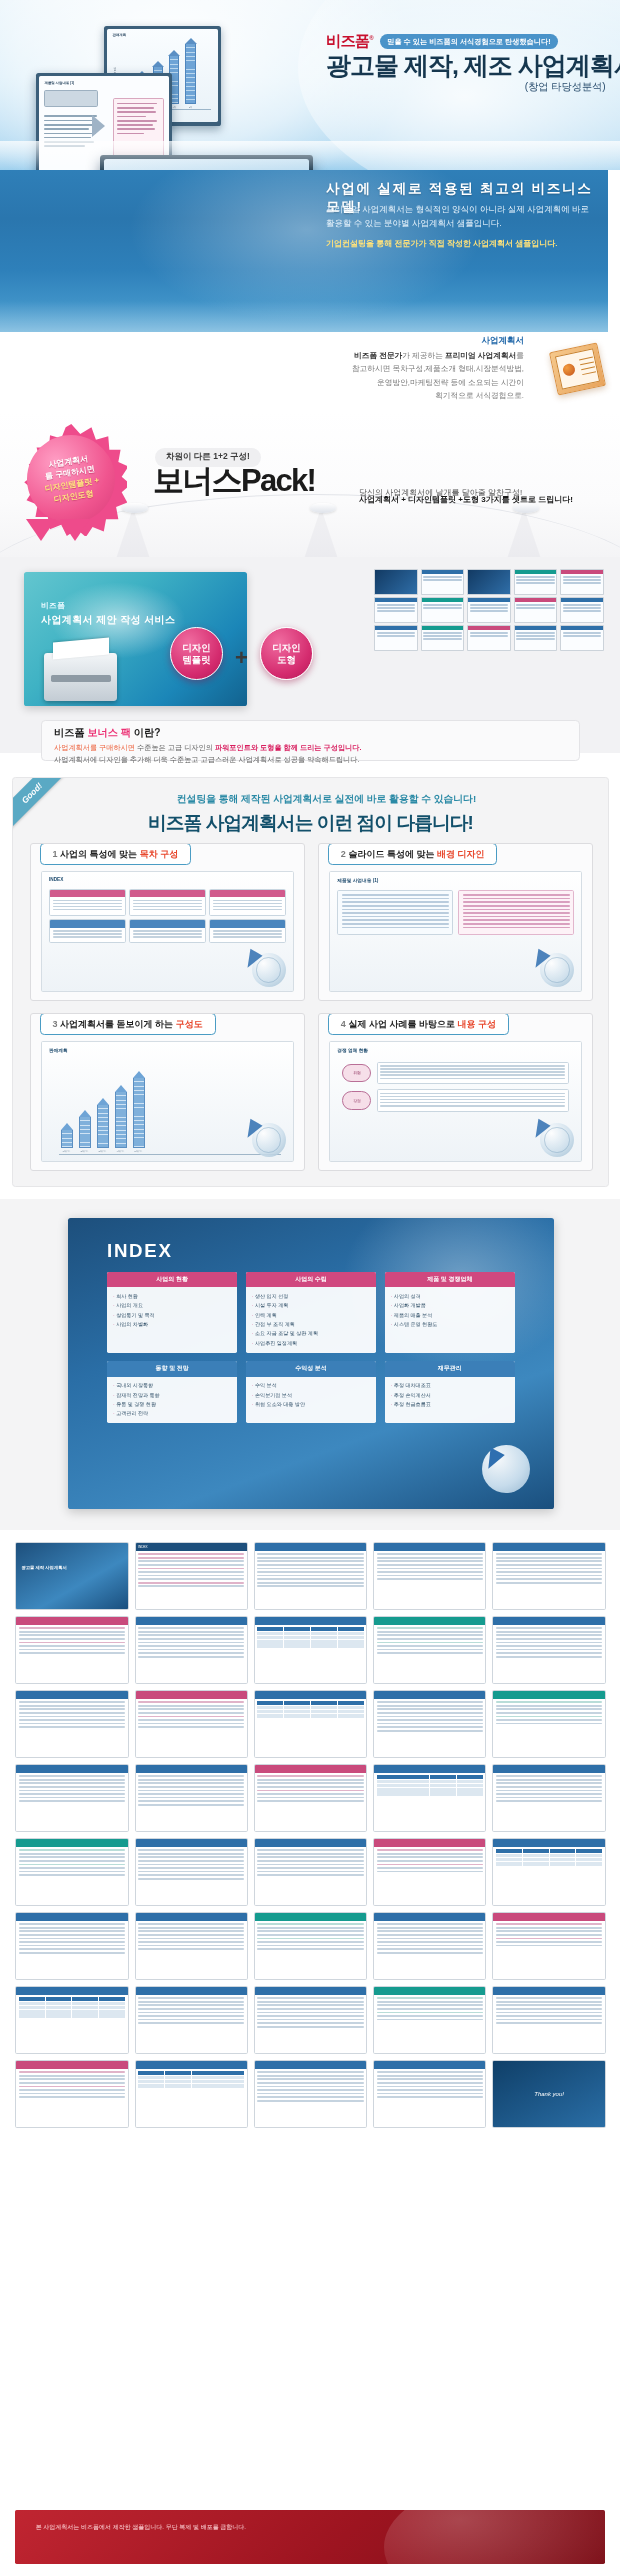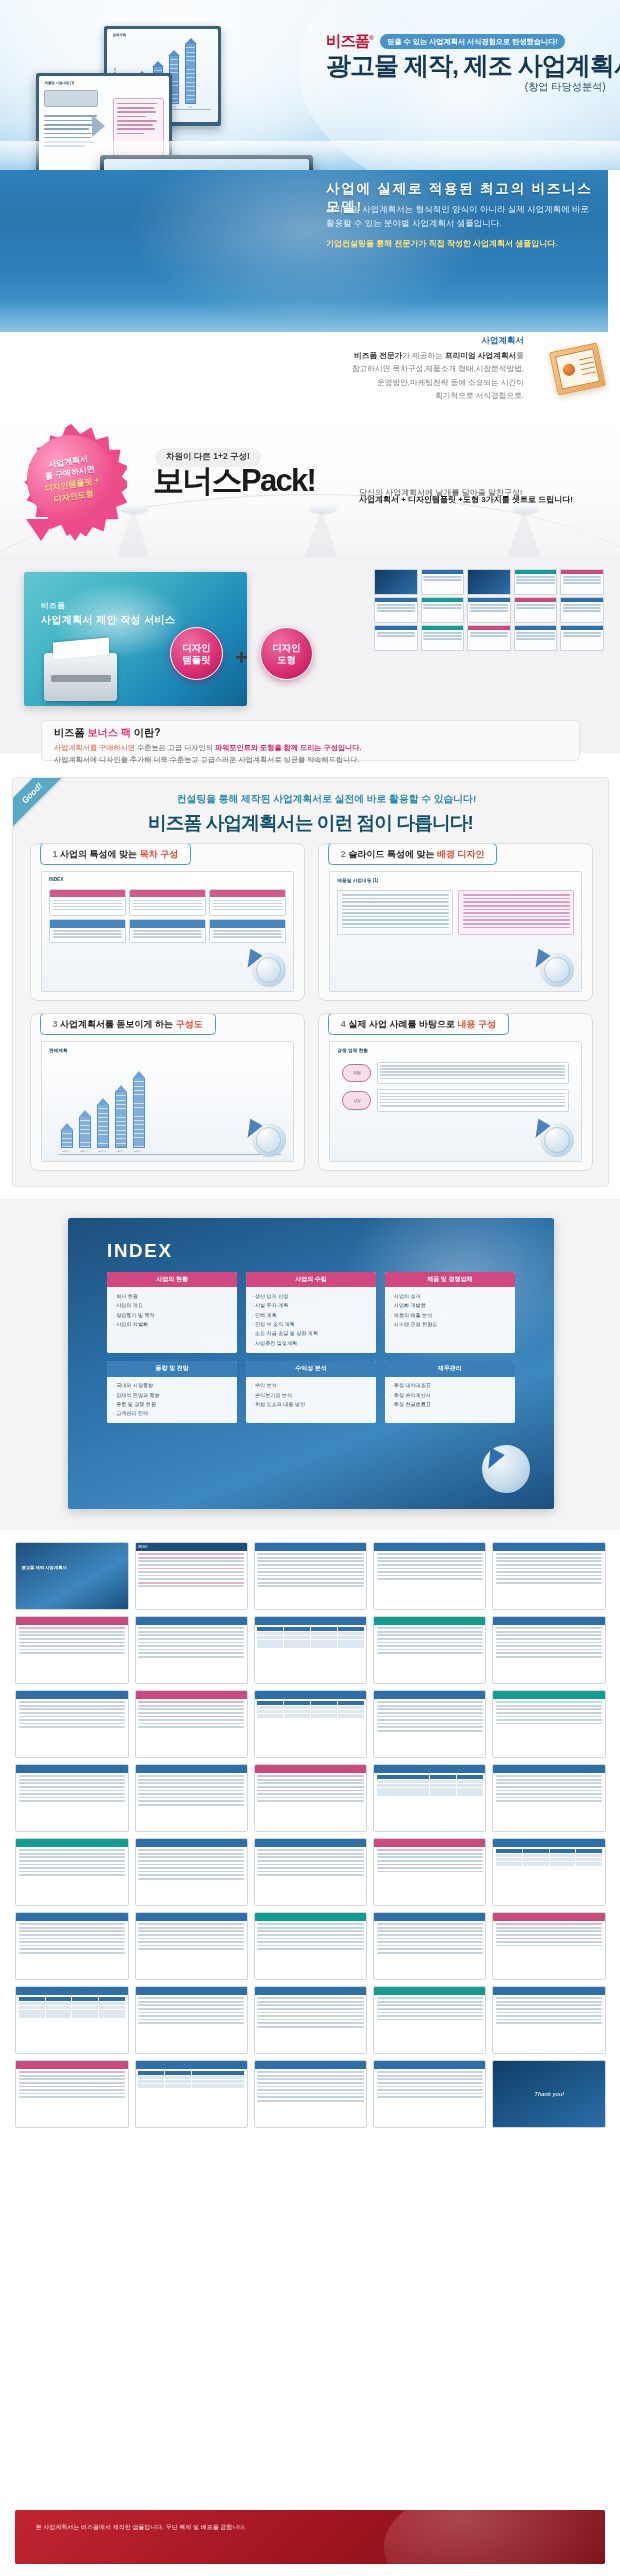--- a/index.html
+++ b/index.html
@@ -168,21 +168,21 @@
   .good-panel { position:absolute; left:12px; top:12px; width:597px; height:410px;
                 background:#f4f4f5; border:0.9px solid #e6e6e8; border-radius:3.4px; overflow:hidden; }
   .corner { position:absolute; left:-25.5px; top:5.1px; width:88px; height:20.4px; background:#5aa9c4;
             transform:rotate(-45deg); color:#fff; font-size:8.5px; font-style:italic; font-weight:bold;
             text-align:center; line-height:20.4px; box-shadow:0 0.9px 2.6px rgba(0,0,0,.2); }
   .good-sub { text-align:center; margin-top:15.3px; font-size:9.8px; font-weight:bold; color:#2b8aa6;padding-left:32px; }
   .good-h { text-align:center; margin-top:3.4px; font-size:18.7px; font-weight:bold; color:#13506b; letter-spacing:-0.9px; }
 
   .feat-grid { position:absolute; left:17px; top:65px; width:563px;
                display:grid; grid-template-columns:1fr 1fr; gap:12px 13.6px; }
-  .feat { background:#fbfbfc; border:0.9px solid #dcdcdf; border-radius:8px; height:158px; position:relative; overflow:hidden; }
+  .feat { background:#fbfbfc; border:0.9px solid #dcdcdf; border-radius:3px; height:158px; position:relative; overflow:hidden; }
   .feat-cap { position:absolute; left:8.5px; top:-0.9px; background:#fff; border:1.7px solid #4a9cc4;
               border-radius:4.3px; padding:3.4px 12px; font-size:9px; font-weight:bold; color:#222; white-space:nowrap; }
   .feat-cap .num { color:#7b7b7b; font-weight:bold; margin-right:2.6px; }
   .feat-cap em { font-style:normal; color:#e8472c; }
   .feat-body { position:absolute; left:10.2px; right:10.2px; top:27px; bottom:8.5px;
                background:linear-gradient(180deg,#ffffff,#eef3f7); border:0.9px solid #d5dde4; border-radius:1.7px; overflow:hidden; }
   .fb-ttl { font-size:4.7px; font-weight:bold; color:#1d4a6d; margin:5.1px 0 0 6.8px; }
 
   .idx-wrap { display:grid; grid-template-columns:repeat(3,1fr); gap:3.4px; padding:6.8px; }
   .idx-card { border:0.9px solid #c9d6e0; background:#fff; border-radius:1.7px; overflow:hidden; }
@@ -337,21 +337,21 @@
 
   <div class="slide-c">
     <div class="slide-c-in">
       <div class="slide-c-star"></div>
 
     </div>
   </div>
 
   <div class="brand-row">
     <div class="brand-logo"><span>비즈폼</span><sup>®</sup></div>
-    <div class="brand-pill">믿을 수 있는 사업계획서 서식경험으로 탄생했습니다!</div>
+    <div class="brand-pill">믿을 수 있는 비즈폼의 서식경험으로 탄생했습니다!</div>
   </div>
   <h1 class="hero-h1">광고물 제작, 제조 사업계획서</h1>
   <div class="hero-sub1">(창업 타당성분석)</div>
   <div class="hero-wave"></div>
 </section>
 
 <section class="band">
   <div class="band-ray"></div>
   <h2 class="band-h2">사업에 실제로 적용된 최고의 비즈니스 모델!</h2>
   <div class="band-p">

